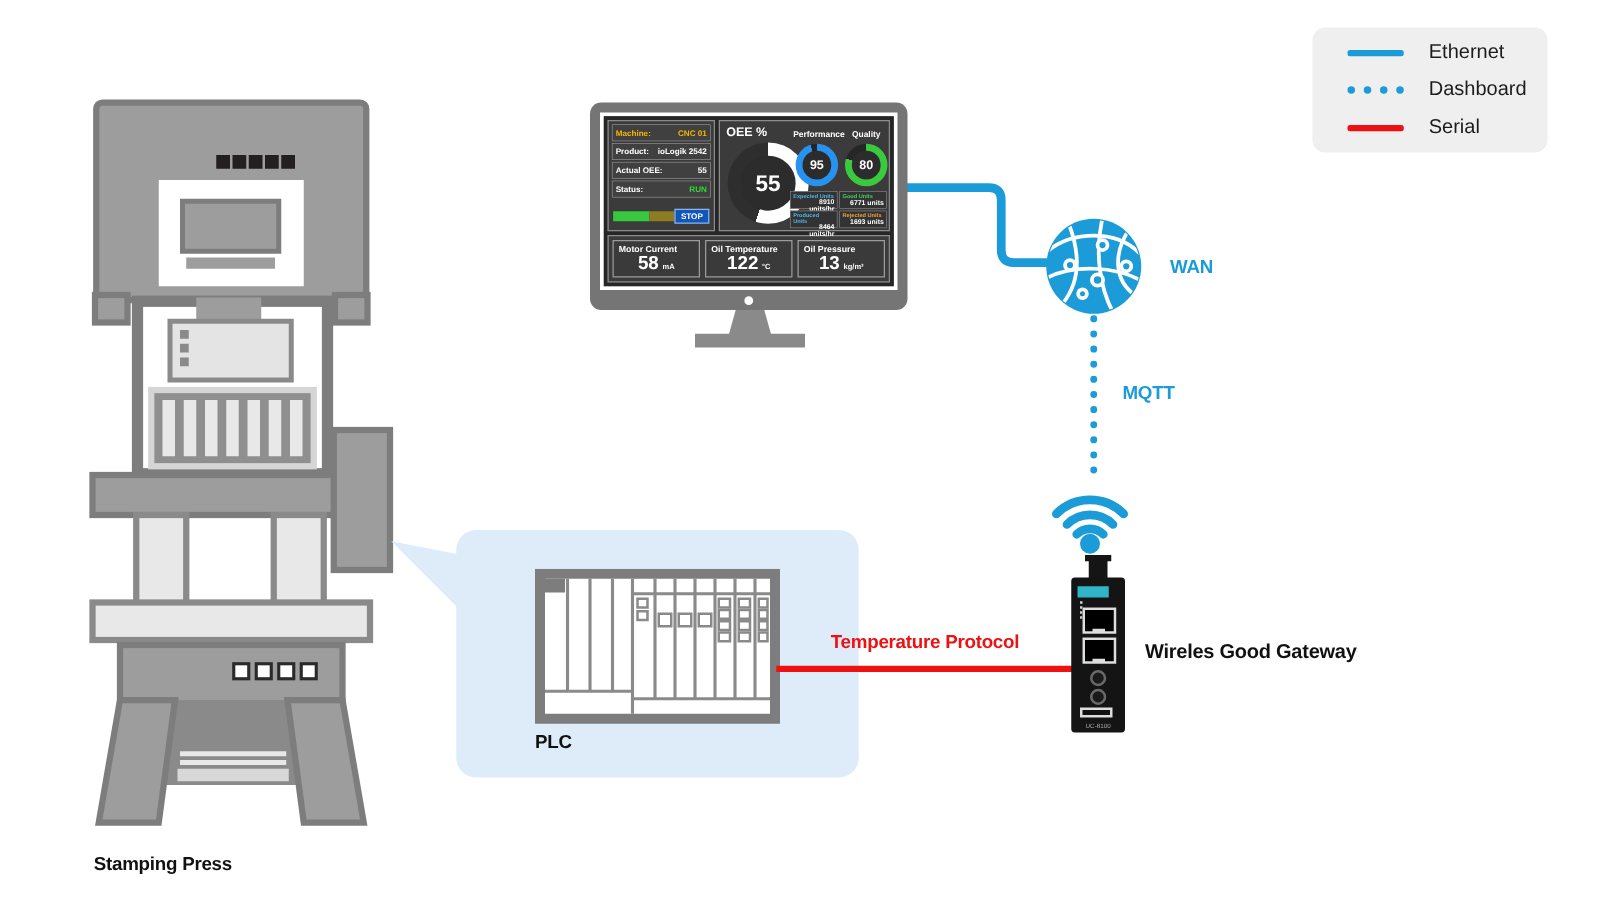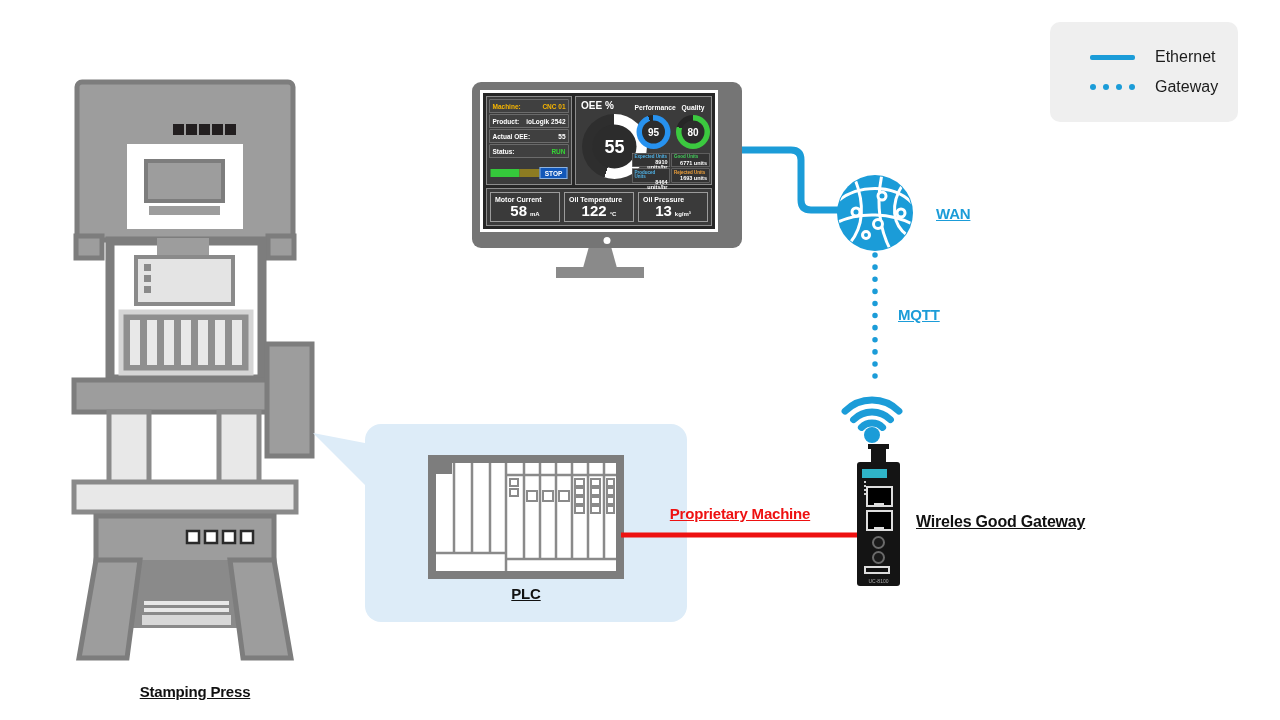--- a/index.html
+++ b/index.html
@@ -1,35 +1,35 @@
 <!DOCTYPE html>
 <html><head>
 <meta charset="utf-8">
 <style>
   html,body{margin:0;padding:0;background:#fff;}
   #canvas{position:relative;width:1280px;height:720px;background:#ffffff;overflow:hidden;
           font-family:"Liberation Sans",sans-serif;}
   .abs{position:absolute;}
   
-  .diagram-label{position:absolute;font-weight:bold;color:#111;letter-spacing:-0.2px;text-decoration:underline;}
+  .diagram-label{position:absolute;font-weight:bold;color:#111;letter-spacing:-0.2px;}
   .blue-label{color:#1b9cd8;}
   .red-label{color:#ee1111;}
   
   .legend{position:absolute;left:1050px;top:22px;width:188px;height:100px;background:#efefef;
           border-radius:10px;display:flex;flex-direction:column;justify-content:center;gap:4px;z-index:6;}
-  .leg-row{display:flex;align-items:center;height:26px;padding-left:40px;}
+  .leg-row{display:flex;align-items:center;height:26px;padding-left:28px;}
   .leg-swatch{width:45px;margin-right:20px;display:flex;align-items:center;}
   .line-eth{width:45px;height:5px;background:#1b9cd8;border-radius:2px;}
   .line-serial{width:45px;height:5px;background:#ee1111;border-radius:2px;}
   .dotline{display:flex;gap:7px;}
   .dotline span{width:6px;height:6px;border-radius:50%;background:#1b9cd8;}
   .leg-label{font-size:16px;color:#1c1c1c;}
   
   .monitor{position:absolute;left:472px;top:82px;width:254px;height:166px;background:#757575;
-           border-radius:9px;z-index:3;padding-left:16px;}
+           border-radius:9px;z-index:3;}
   .monitor-white{position:absolute;left:8px;top:8px;width:238px;height:142px;background:#fff;}
   .mon-dot{position:absolute;left:50%;bottom:4px;width:7px;height:7px;border-radius:50%;
            background:#fff;transform:translateX(-50%);}
   .stand-neck{position:absolute;left:583px;top:246px;width:34px;height:22px;background:#8a8a8a;
               clip-path:polygon(18% 0,82% 0,100% 100%,0 100%);z-index:2;}
   .stand-base{position:absolute;left:556px;top:267px;width:88px;height:11px;background:#8a8a8a;z-index:2;}
   
   .dash-wrap{position:absolute;left:3px;top:3px;width:232px;height:136px;background:#262626;overflow:hidden;}
   .dash{width:464px;height:272px;transform:scale(0.5);transform-origin:0 0;background:#262626;
         box-sizing:border-box;padding:6px;display:flex;flex-direction:column;gap:6px;}
@@ -150,21 +150,21 @@
       <rect x="187" y="531" width="12" height="12"></rect>
         <rect x="205" y="531" width="12" height="12"></rect>
       <rect x="223" y="531" width="12" height="12"></rect>
         <rect x="241" y="531" width="12" height="12"></rect>
     </g>
     <g fill="#9d9d9d" stroke="#7d7d7d" stroke-width="5">
       <polygon points="96,560 140,560 127,658 79,658"></polygon>
       <polygon points="230,560 274,560 291,658 243,658"></polygon>
     </g>
   </svg>
-  <div class="diagram-label" style="left:75px;top:683px;width:240px;text-align:center;font-size:15px;">Stamping Press</div>
+  <div class="diagram-label" style="left:75px;top:683px;width:240px;font-size:15px;">Stamping Press</div>
 
   <div class="callout"></div>
 
   <svg class="abs" style="left:428px;top:455px;z-index:2;" width="196" height="126" viewBox="0 0 196 126">
     <rect x="4" y="4" width="188" height="116" fill="#ffffff" stroke="#7d7d7d" stroke-width="8"></rect>
     <rect x="8" y="8" width="16" height="11" fill="#7d7d7d"></rect>
     <g stroke="#8a8a8a" stroke-width="2.5">
       <line x1="26" y1="8" x2="26" y2="98"></line>
         <line x1="44" y1="8" x2="44" y2="98"></line>
       <line x1="62" y1="8" x2="62" y2="98"></line>
@@ -192,21 +192,21 @@
       <rect x="163" y="24" width="9" height="7"></rect>
         <rect x="163" y="33" width="9" height="7"></rect>
       <rect x="163" y="42" width="9" height="7"></rect>
         <rect x="163" y="51" width="9" height="7"></rect>
       <rect x="179" y="24" width="7" height="7"></rect>
         <rect x="179" y="33" width="7" height="7"></rect>
       <rect x="179" y="42" width="7" height="7"></rect>
         <rect x="179" y="51" width="7" height="7"></rect>
     </g>
   </svg>
-  <div class="diagram-label" style="left:428px;top:585px;width:196px;text-align:center;font-size:15px;z-index:2;">PLC</div>
+  <div class="diagram-label" style="left:428px;top:585px;width:196px;font-size:15px;z-index:2;">PLC</div>
 
   <svg class="layer" width="1280" height="720" viewBox="0 0 1280 720">
     <polygon points="370,444 313,433 370,490" fill="#ddecf8"></polygon>
     <path d="M 724 150 L 791 150 Q 801 150 801 160 L 801 200 Q 801 210 811 210 L 840 210" stroke="#1b9cd8" stroke-width="7" fill="none" stroke-linecap="round"></path>
     <line x1="875" y1="255" x2="875" y2="388" stroke="#1b9cd8" stroke-width="5.5" stroke-dasharray="0.1 12" stroke-linecap="round"></line>
     <line x1="621" y1="535" x2="858" y2="535" stroke="#ee1111" stroke-width="5"></line>
   </svg>
 
   <div class="stand-neck"></div>
   <div class="stand-base"></div>
@@ -352,35 +352,41 @@
       <div class="gw-port" id="gw-port1"></div>
       <div class="gw-port" id="gw-port2"></div>
       <div class="gw-knob" id="gw-knob1"></div>
       <div class="gw-knob" id="gw-knob2"></div>
       <div class="gw-usb"></div>
       <div class="gw-model">UC-8100</div>
     </div>
   </div>
   <div class="diagram-label" style="left:916px;top:513px;font-size:16px;z-index:4;">Wireles Good Gateway</div>
 
-  <div class="diagram-label red-label" style="left:622px;top:505px;width:236px;text-align:center;font-size:15px;z-index:3;">Proprietary Machine</div>
+  <div class="diagram-label red-label" style="left:622px;top:505px;width:236px;text-align:center;font-size:15px;z-index:3;">Temperature Protocol</div>
 
   <div class="legend">
     <div class="leg-row">
       <div class="leg-swatch">
           <div class="line-eth"></div>
         </div>
       <div class="leg-label">Ethernet</div>
     </div>
     <div class="leg-row">
       <div class="leg-swatch">
         <div class="dotline">
             <span></span>
             <span></span>
             <span></span>
             <span></span>
           </div>
       </div>
-      <div class="leg-label">Gateway</div>
+      <div class="leg-label">Dashboard</div>
+    </div>
+    <div class="leg-row">
+      <div class="leg-swatch">
+          <div class="line-serial"></div>
+        </div>
+      <div class="leg-label">Serial</div>
     </div>
   </div>
 
 </div>
 
 </body></html>

